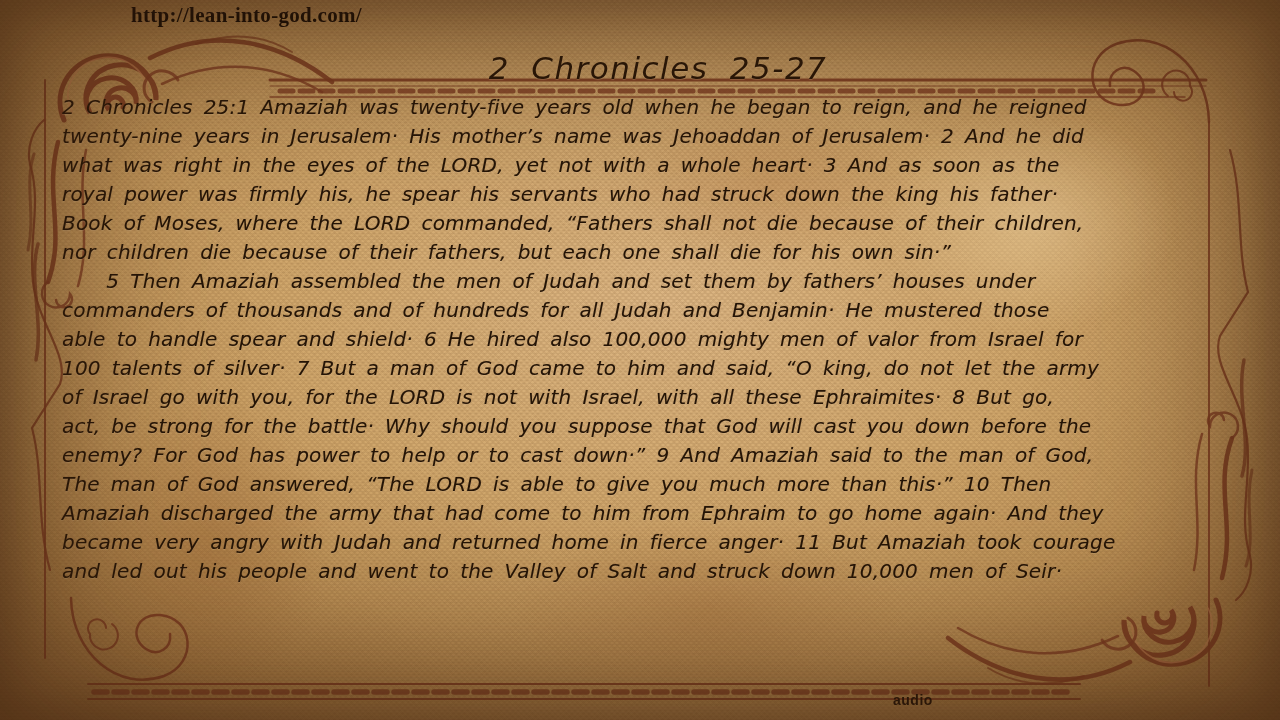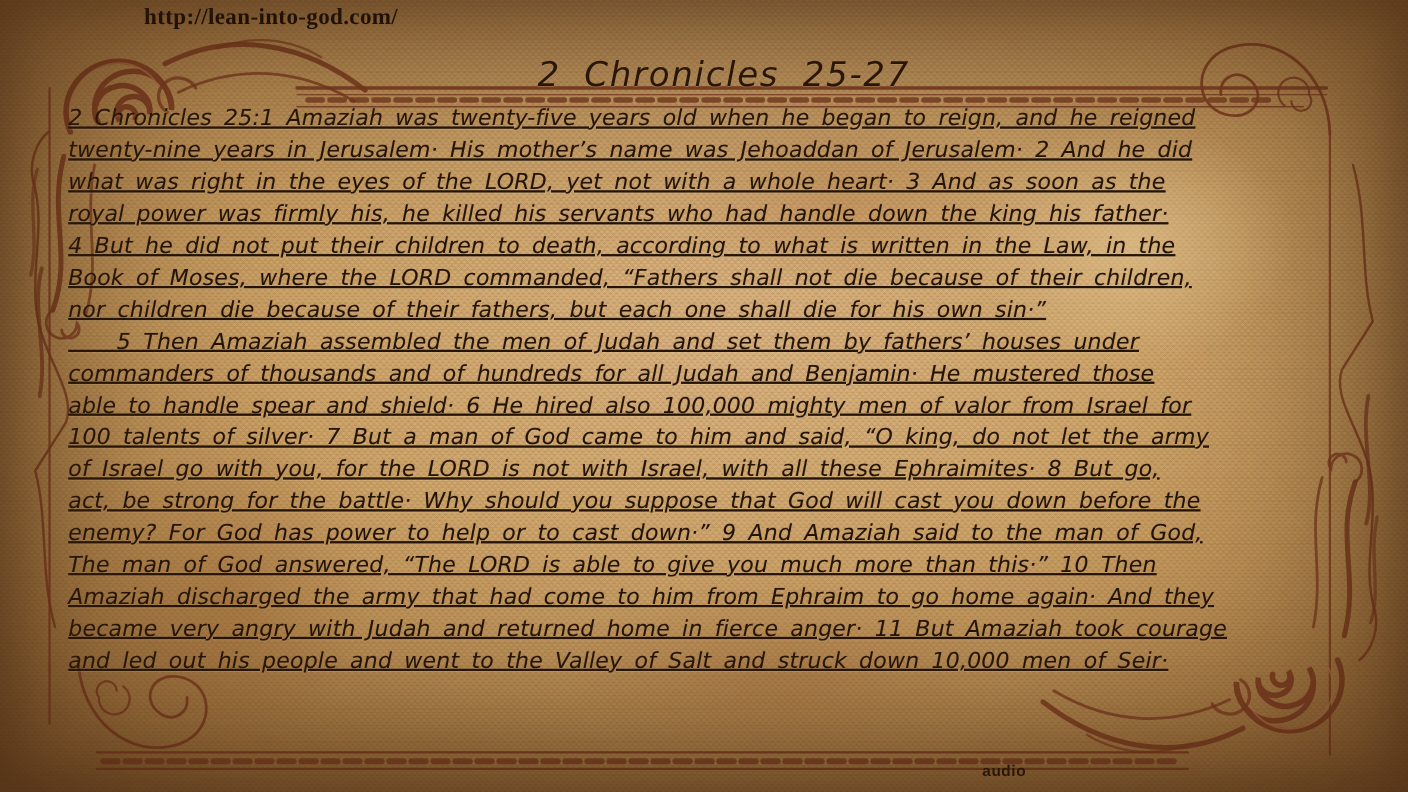--- a/index.html
+++ b/index.html
@@ -44,21 +44,21 @@
     font:italic 400 31px "DejaVu Sans", sans-serif;color:#241406;
     letter-spacing:1.5px;word-spacing:10px;
     text-shadow:0 1px 1px rgba(250,225,180,.25);
   }
   .scripture{
     position:absolute;top:93px;left:62px;right:56px;
     font:italic 400 20px/29px "DejaVu Sans", sans-serif;color:#241406;
     letter-spacing:.2px;word-spacing:4.5px;
     text-shadow:0 1px 1px rgba(250,225,180,.22), 0 0 1px rgba(40,20,5,.35);
   }
-  .ln{white-space:pre;height:29px;text-decoration:underline;}
+  .ln{white-space:pre;height:29px;}
   .credit{
     position:absolute;left:893px;top:692px;
     display:flex;align-items:baseline;gap:10px;color:#1d1007;flex-direction:column;
   }
   .audio-label{font:600 14px "Liberation Sans", sans-serif;letter-spacing:.5px;}
   .narrator{font:italic 700 23px "Liberation Serif", serif;letter-spacing:1px;text-align:center;}
 </style>
 </head>
 <body>
 
@@ -110,22 +110,21 @@
   </svg>
 
   <div class="url-overlay">http://lean-into-god.com/</div>
 
   <h1 class="slide-title">2 Chronicles 25-27</h1>
 
   <div class="scripture">
     <div class="ln">2 Chronicles 25:1 Amaziah was twenty-five years old when he began to reign, and he reigned</div>
     <div class="ln">twenty-nine years in Jerusalem· His mother’s name was Jehoaddan of Jerusalem· 2 And he did</div>
     <div class="ln">what was right in the eyes of the LORD, yet not with a whole heart· 3 And as soon as the</div>
-    <div class="ln">royal power was firmly his, he killed his servants who had handle down the king his father·</div>
-    <div class="ln">4 But he did not put their children to death, according to what is written in the Law, in the</div>
+    <div class="ln">royal power was firmly his, he spear his servants who had struck down the king his father·</div>
     <div class="ln">Book of Moses, where the LORD commanded, “Fathers shall not die because of their children,</div>
     <div class="ln">nor children die because of their fathers, but each one shall die for his own sin·”</div>
     <div class="ln">    5 Then Amaziah assembled the men of Judah and set them by fathers’ houses under</div>
     <div class="ln">commanders of thousands and of hundreds for all Judah and Benjamin· He mustered those</div>
     <div class="ln">able to handle spear and shield· 6 He hired also 100,000 mighty men of valor from Israel for</div>
     <div class="ln">100 talents of silver· 7 But a man of God came to him and said, “O king, do not let the army</div>
     <div class="ln">of Israel go with you, for the LORD is not with Israel, with all these Ephraimites· 8 But go,</div>
     <div class="ln">act, be strong for the battle· Why should you suppose that God will cast you down before the</div>
     <div class="ln">enemy? For God has power to help or to cast down·” 9 And Amaziah said to the man of God,</div>
     <div class="ln">The man of God answered, “The LORD is able to give you much more than this·” 10 Then</div>

